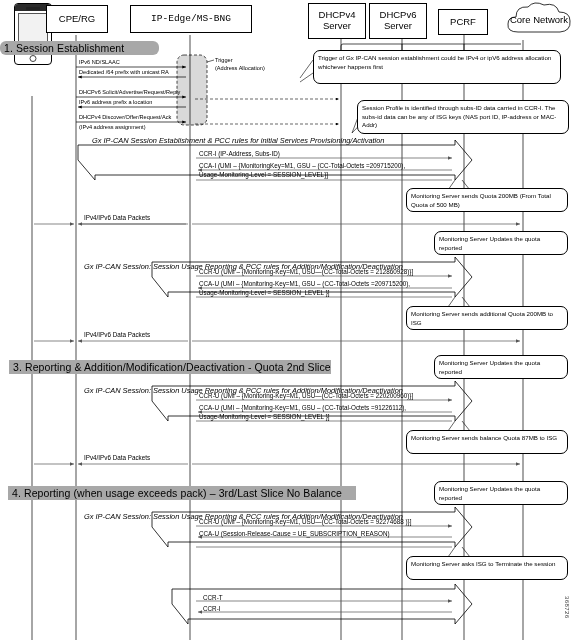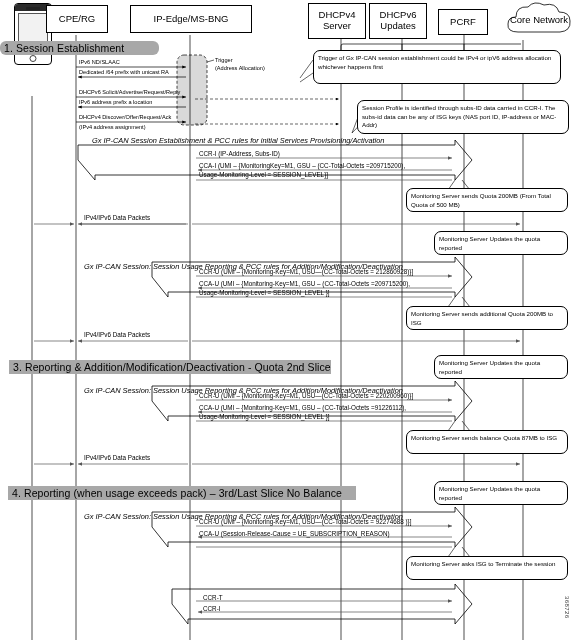--- a/index.html
+++ b/index.html
@@ -177,30 +177,30 @@
     <div class="phone-top"></div>
     <div class="phone-speaker"></div>
     <div class="phone-screen"></div>
     <div class="phone-home"></div>
   </div>
 
   <div class="abs actor-box" style="left:46px;top:5px;width:60px;height:26px;">
     <span>CPE/RG</span>
   </div>
 
-  <div class="abs actor-box" style="left:130px;top:5px;width:120px;height:26px;">
+  <div class="abs actor-box" style="left:130px;top:5px;width:120px;height:26px;font-family:Liberation Mono, monospace;">
     <span>IP-Edge/MS-BNG</span>
   </div>
 
   <div class="abs actor-box" style="left:308px;top:3px;width:56px;height:34px;">
     <span>DHCPv4 Server</span>
   </div>
 
   <div class="abs actor-box" style="left:369px;top:3px;width:56px;height:34px;">
-    <span>DHCPv6 Updates</span>
+    <span>DHCPv6 Server</span>
   </div>
 
   <div class="abs actor-box" style="left:438px;top:9px;width:48px;height:24px;">
     <span>PCRF</span>
   </div>
 
   <div class="abs cloud" style="left:504px;top:1px;width:70px;height:40px;">
     <svg width="70" height="40" viewBox="0 0 70 40" class="abs" style="left:0;top:0;">
       <path d="M14,31 Q3,31 4,23 Q4,16 12,16 Q12,5 24,6 Q30,-1 40,4 Q52,1 55,11
                Q66,11 66,20 Q67,30 56,31 Z" fill="#fff" stroke="#000" stroke-width="0.8"></path>

